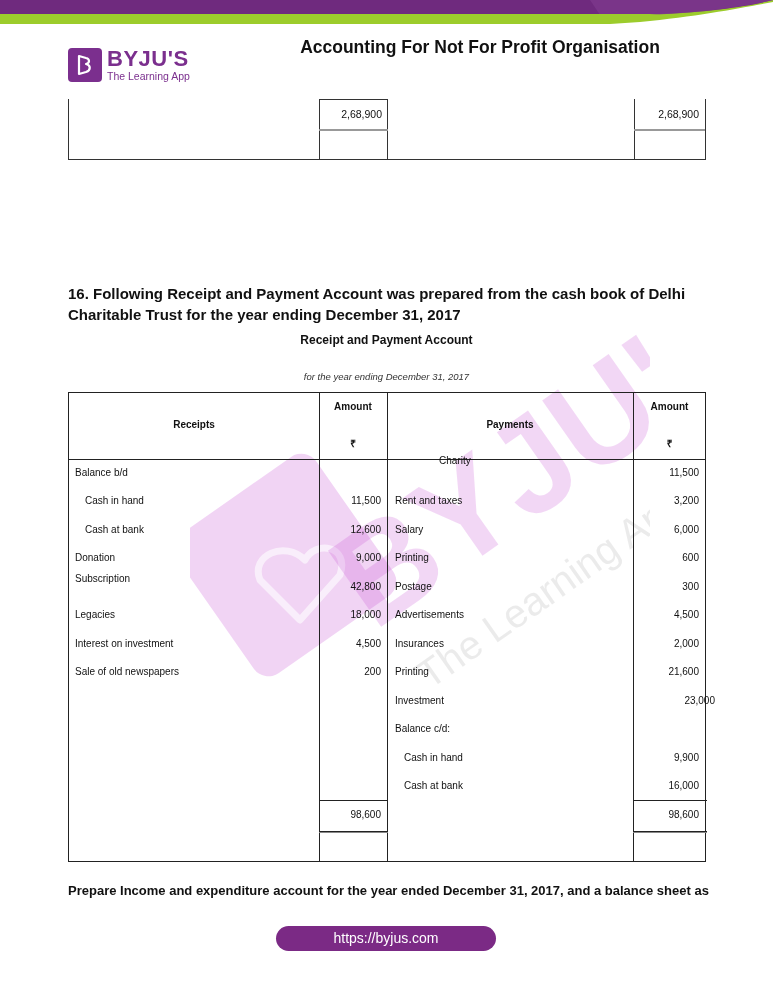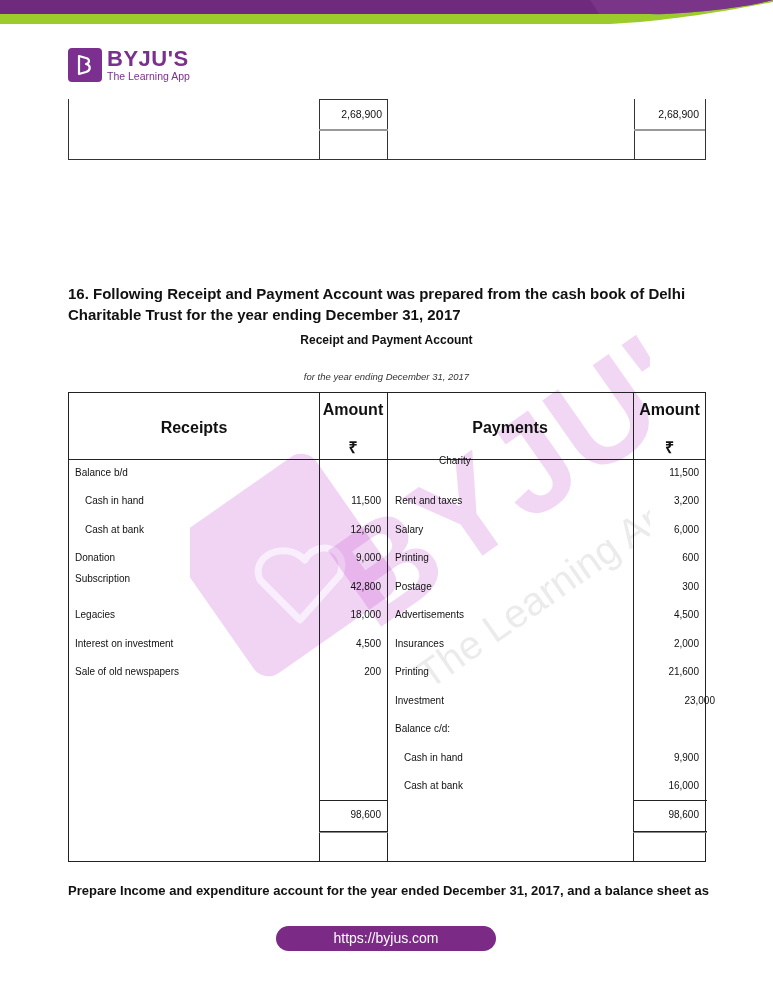--- a/index.html
+++ b/index.html
@@ -25,21 +25,21 @@
     .tbl-top .vline { position: absolute; top: 0; width: 1px; background: #333; }
     .tbl-top .cell { position: absolute; font-size: 10.5px; text-align: right; padding-right: 6px; }
 
     .q-text { position: absolute; left: 68px; top: 283px; width: 650px; font-weight: bold; font-size: 15px; line-height: 21px; z-index: 1; }
     .acct-title { position: absolute; left: 0; top: 333px; width: 773px; text-align: center; font-weight: bold; font-size: 12px; z-index: 1; }
     .acct-sub { position: absolute; left: 0; top: 371px; width: 773px; text-align: center; font-style: italic; font-size: 9.5px; color: #333; z-index: 1; }
 
     .rp { position: absolute; left: 68px; top: 392px; width: 638px; height: 470px; border: 1px solid #222; z-index: 1; }
     .rp .col-line { position: absolute; top: 0; bottom: 0; width: 1px; background: #222; }
     .rp .hdr-line { position: absolute; left: 0; right: 0; top: 66px; height: 1px; background: #222; }
-    .rp .hdr { position: absolute; font-weight: bold; font-size: 16px; text-align: center; }
+    .rp .hdr { position: absolute; font-weight: bold; font-size: 10px; text-align: center; }
     .rp .row-text { position: absolute; font-size: 10px; white-space: nowrap; }
     .rp .amt { position: absolute; font-size: 10px; text-align: right; }
     .tot-line { position: absolute; height: 1px; background: #222; }
     .dbl-line { position: absolute; height: 2px; background: #888; border-top: 1px solid #222; }
 
     .footer-q { position: absolute; left: 68px; top: 883px; width: 700px; font-weight: bold; font-size: 13px; z-index: 1; }
     .url-pill { position: absolute; left: 276px; top: 926px; width: 220px; height: 25px; border-radius: 13px; background: #7b2a85; color: #fff; text-align: center; font-size: 14px; line-height: 25px; }
   </style>
 </head>
 <body>
@@ -59,20 +59,21 @@
       <path d="M5 3 L12 5 C16 6 16 10 12 11 C17 12 17 17 12 19 L5 21 Z" fill="none" stroke="#fff" stroke-width="2.2" stroke-linejoin="round"></path>
     </svg>
   </div>
   <div class="logo-text">
     <span class="logo-brand">BYJU'S</span>
     <span class="logo-tag">The Learning App</span>
   </div>
 </div>
 
 <div class="doc-title">
+  <div>Accounting For Not For Profit Organisation</div>
 </div>
 
 <div class="watermark">
   <svg width="460" height="420" viewBox="0 0 460 420">
     <g opacity="0.22" fill="#c23ed1">
       <rect x="10" y="180" width="170" height="170" rx="18" transform="rotate(-35 95 265)"></rect>
     </g>
     <g opacity="0.6">
       <path d="M70 280 C60 255 95 240 115 260 C125 240 160 245 150 275 L110 320 Z" fill="none" stroke="#fff" stroke-width="7" stroke-linejoin="round"></path>
     </g>

